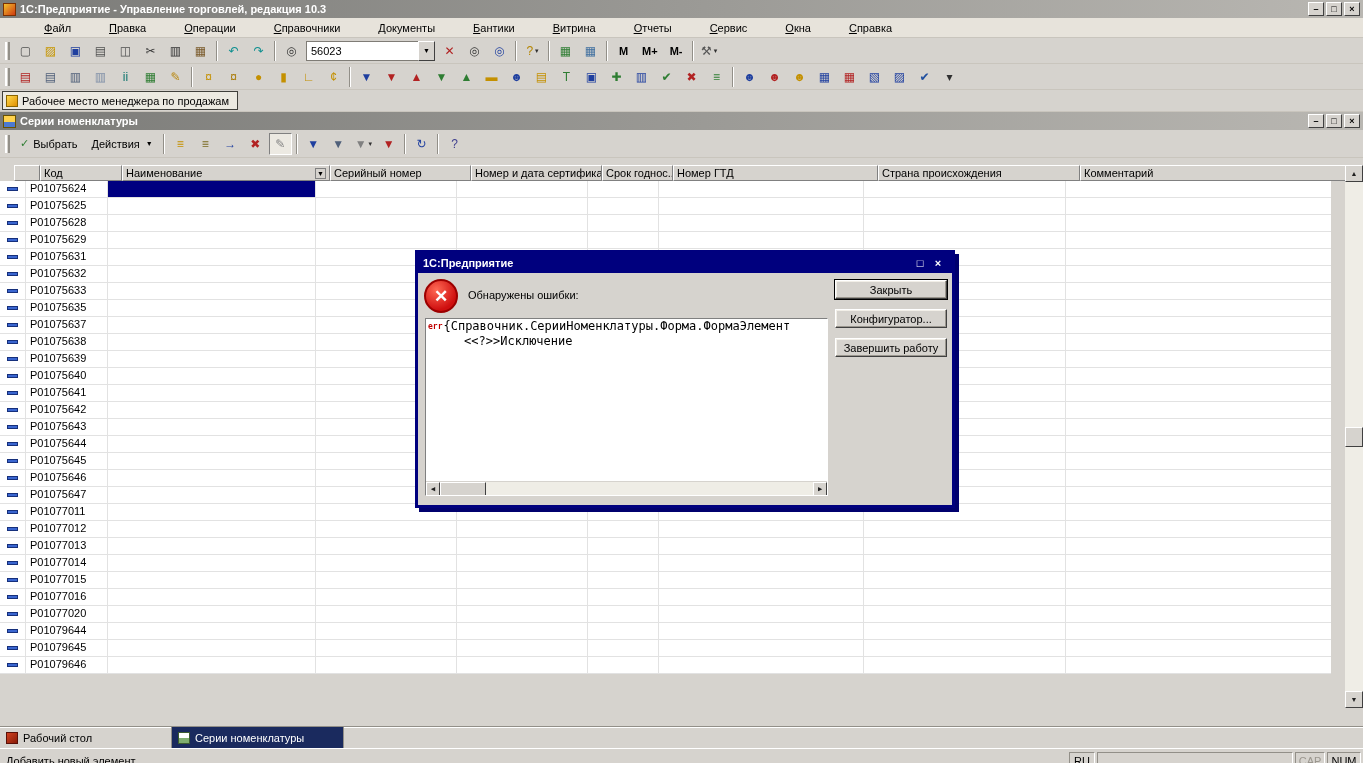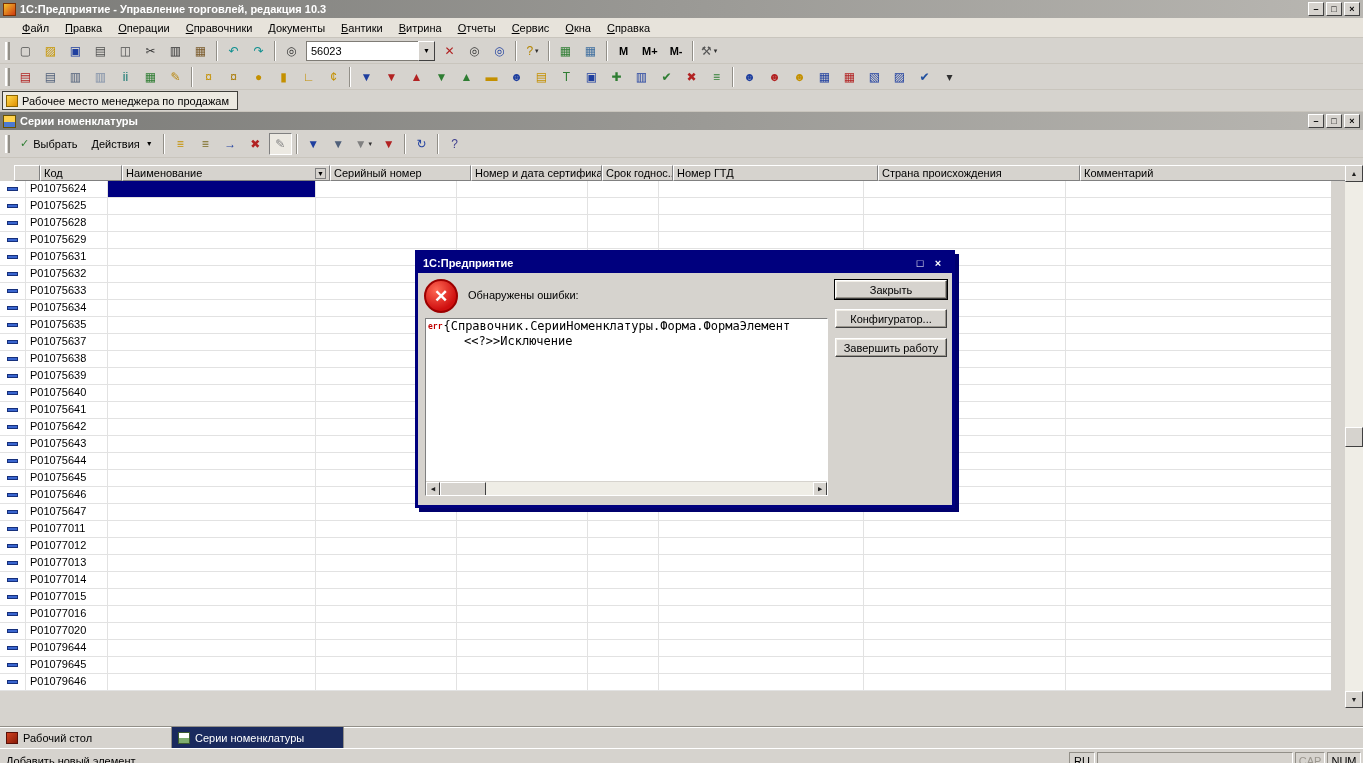--- a/index.html
+++ b/index.html
@@ -26,21 +26,21 @@
   .caps { display: flex; gap: 2px; }
   .cap-btn {
     width: 16px; height: 14px; display: flex; align-items: center; justify-content: center;
     background: #d6d3ce; border: 1px solid; border-color: #fff #404040 #404040 #fff;
     font-size: 9px; line-height: 1; color: #000; padding: 0;
   }
 
   
   .menubar { height: 20px; background: #e7e3db; display: flex; align-items: center; padding-left: 14px;
     border-bottom: 1px solid #c9c5bd; }
-  .menu-item { display: inline-block; padding: 13px 8px; }
+  .menu-item { display: inline-block; padding: 13px 8px; margin-left: 22px; }
   .menu-item::first-letter { text-decoration: underline; }
 
   
   .toolbar { height: 26px; background: #d6d3ce; display: flex; align-items: center; padding: 0 2px;
     border-bottom: 1px solid #c9c5bd; }
   .grip { width: 5px; height: 18px; margin: 0 3px;
     border-left: 2px solid #fff; border-right: 2px solid #928f88; }
   .tb-seg { display: inline-flex; align-items: center; }
   .tb-btn {
     height: 22px; min-width: 23px; display: inline-flex; align-items: center; justify-content: center;
@@ -579,33 +579,20 @@
         <div class="tc c-cert"></div>
         <div class="tc c-expiry"></div>
         <div class="tc c-gtd"></div>
         <div class="tc c-country"></div>
         <div class="tc c-comment"></div>
       </div>
       <div class="trow">
         <div class="tc c-ico">
           <span class="item-mark"></span>
         </div>
-        <div class="tc c-code">Р01075634</div>
-        <div class="tc c-name"></div>
-        <div class="tc c-serial"></div>
-        <div class="tc c-cert"></div>
-        <div class="tc c-expiry"></div>
-        <div class="tc c-gtd"></div>
-        <div class="tc c-country"></div>
-        <div class="tc c-comment"></div>
-      </div>
-      <div class="trow">
-        <div class="tc c-ico">
-          <span class="item-mark"></span>
-        </div>
         <div class="tc c-code">Р01075635</div>
         <div class="tc c-name"></div>
         <div class="tc c-serial"></div>
         <div class="tc c-cert"></div>
         <div class="tc c-expiry"></div>
         <div class="tc c-gtd"></div>
         <div class="tc c-country"></div>
         <div class="tc c-comment"></div>
       </div>
       <div class="trow">

